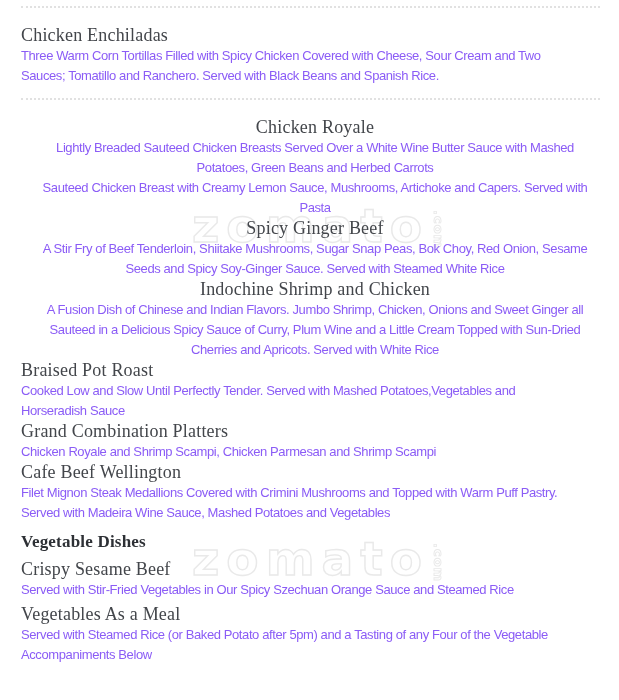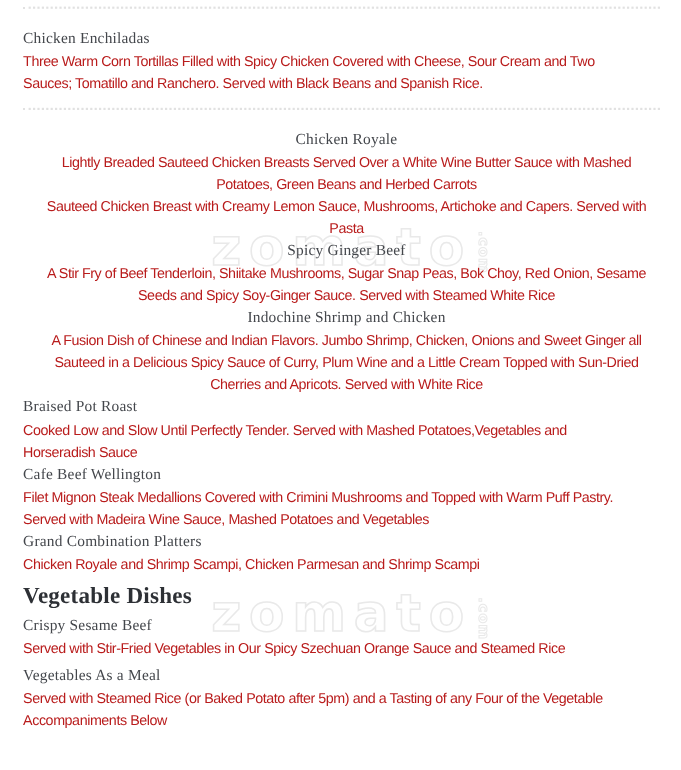--- a/index.html
+++ b/index.html
@@ -44,41 +44,41 @@
   .dots {
     border: none; height: 0;
     border-top: 2px dotted #e1e1e1;
     margin: 0; width: 579px;
   }
   .sep-top { margin-top: 6px; }
 
   .item-name {
     font-family: "Liberation Serif", "DejaVu Serif", serif;
     font-weight: 500;
-    font-size: 14px; line-height: 21px;
+    font-size: 18px; line-height: 21px;
     color: #43464b;
     letter-spacing: 0.2px;
     margin: 0;
   }
   .item-desc {
     font-size: 13px; line-height: 20px;
     letter-spacing: -0.4px;
-    color: #b91c1c;
+    color: #8b5cf6;
     margin: 0;
     white-space: pre;
   }
 
   .featured { padding: 17px 0 12px 0; }
   .sec-main { padding-top: 17px; text-align: center; }
   .sec-roasts { margin-top: 0; }
 
   .section-heading {
     font-family: "Liberation Serif", "DejaVu Serif", serif;
     font-weight: 700;
-    font-size: 21px; line-height: 25px;
+    font-size: 17px; line-height: 25px;
     color: #2d3035;
     letter-spacing: 0.2px;
     margin: 6px 0 5px 0;
   }
   .mt4 { margin-top: 4px; }
 </style>
 </head>
 <body>
 
 <div class="watermark wm-a">
@@ -125,27 +125,27 @@
     </div>
   </div>
 
   <div class="sec-roasts">
     <div>
       <h3 class="item-name">Braised Pot Roast</h3>
       <p class="item-desc">Cooked Low and Slow Until Perfectly Tender. Served with Mashed Potatoes,Vegetables and
 Horseradish Sauce</p>
     </div>
     <div>
+      <h3 class="item-name">Grand Combination Platters</h3>
+      <p class="item-desc">Chicken Royale and Shrimp Scampi, Chicken Parmesan and Shrimp Scampi</p>
+    </div>
+    <div>
       <h3 class="item-name">Cafe Beef Wellington</h3>
       <p class="item-desc">Filet Mignon Steak Medallions Covered with Crimini Mushrooms and Topped with Warm Puff Pastry.
 Served with Madeira Wine Sauce, Mashed Potatoes and Vegetables</p>
-    </div>
-    <div>
-      <h3 class="item-name">Grand Combination Platters</h3>
-      <p class="item-desc">Chicken Royale and Shrimp Scampi, Chicken Parmesan and Shrimp Scampi</p>
     </div>
   </div>
 
   <div>
     <h2 class="section-heading">Vegetable Dishes</h2>
     <div>
       <h3 class="item-name">Crispy Sesame Beef</h3>
       <p class="item-desc">Served with Stir-Fried Vegetables in Our Spicy Szechuan Orange Sauce and Steamed Rice</p>
     </div>
     <div class="mt4">

